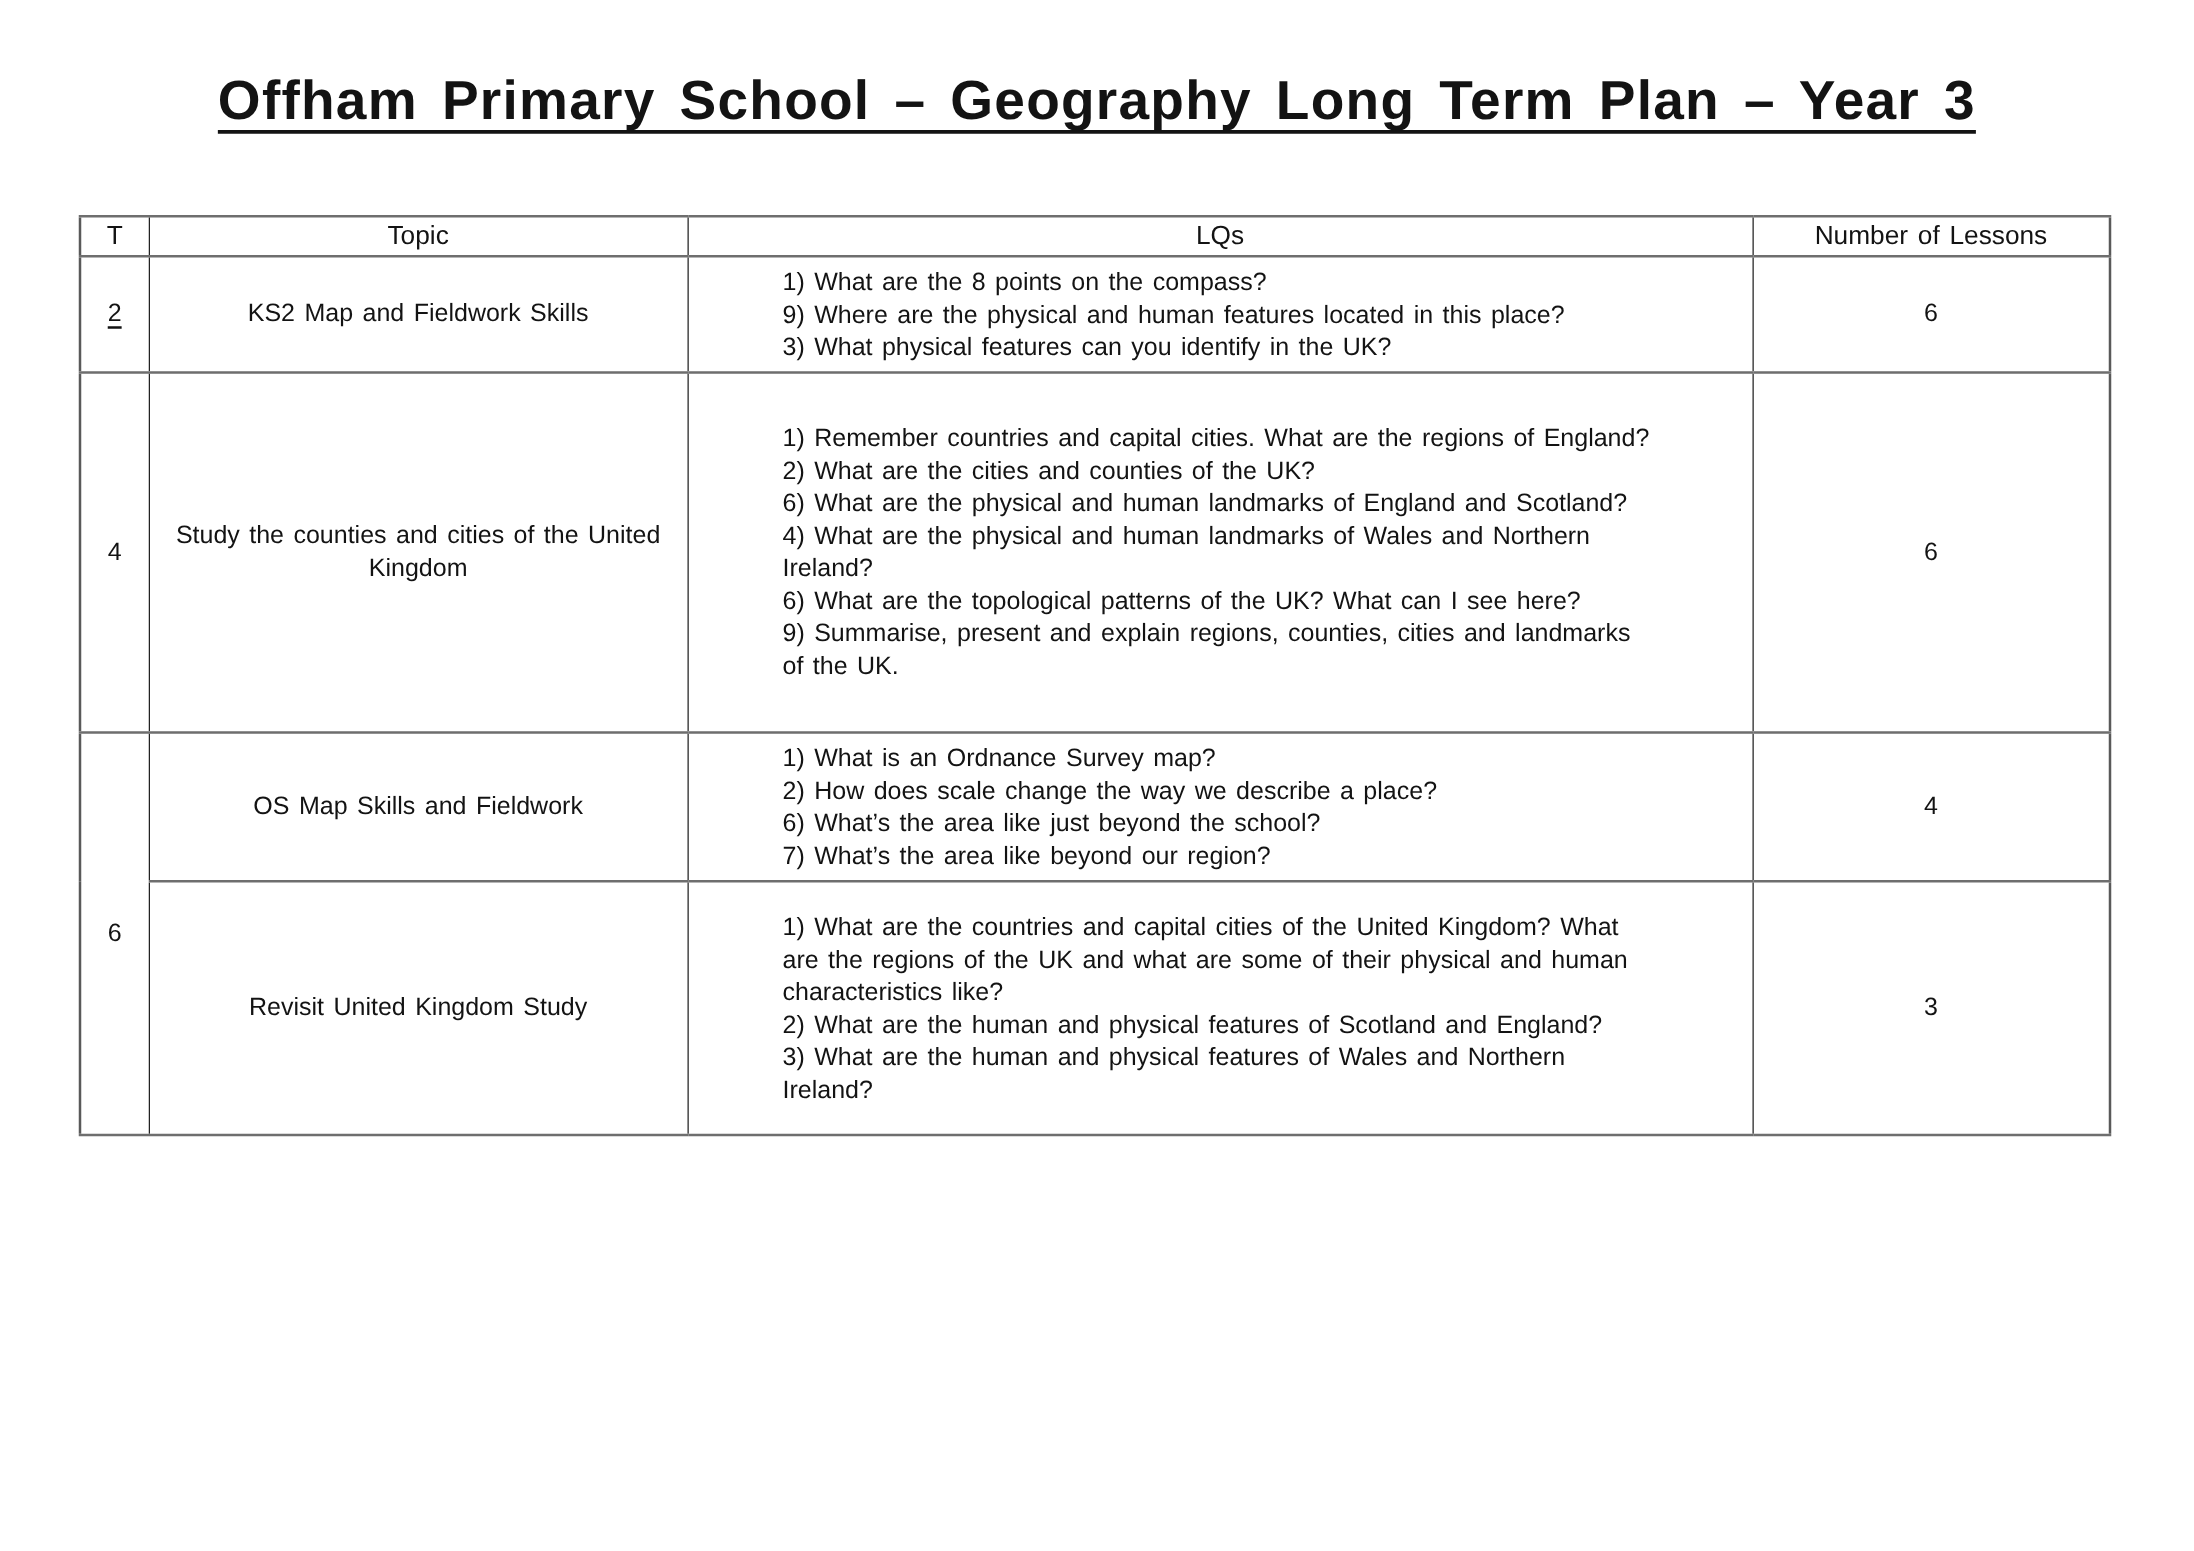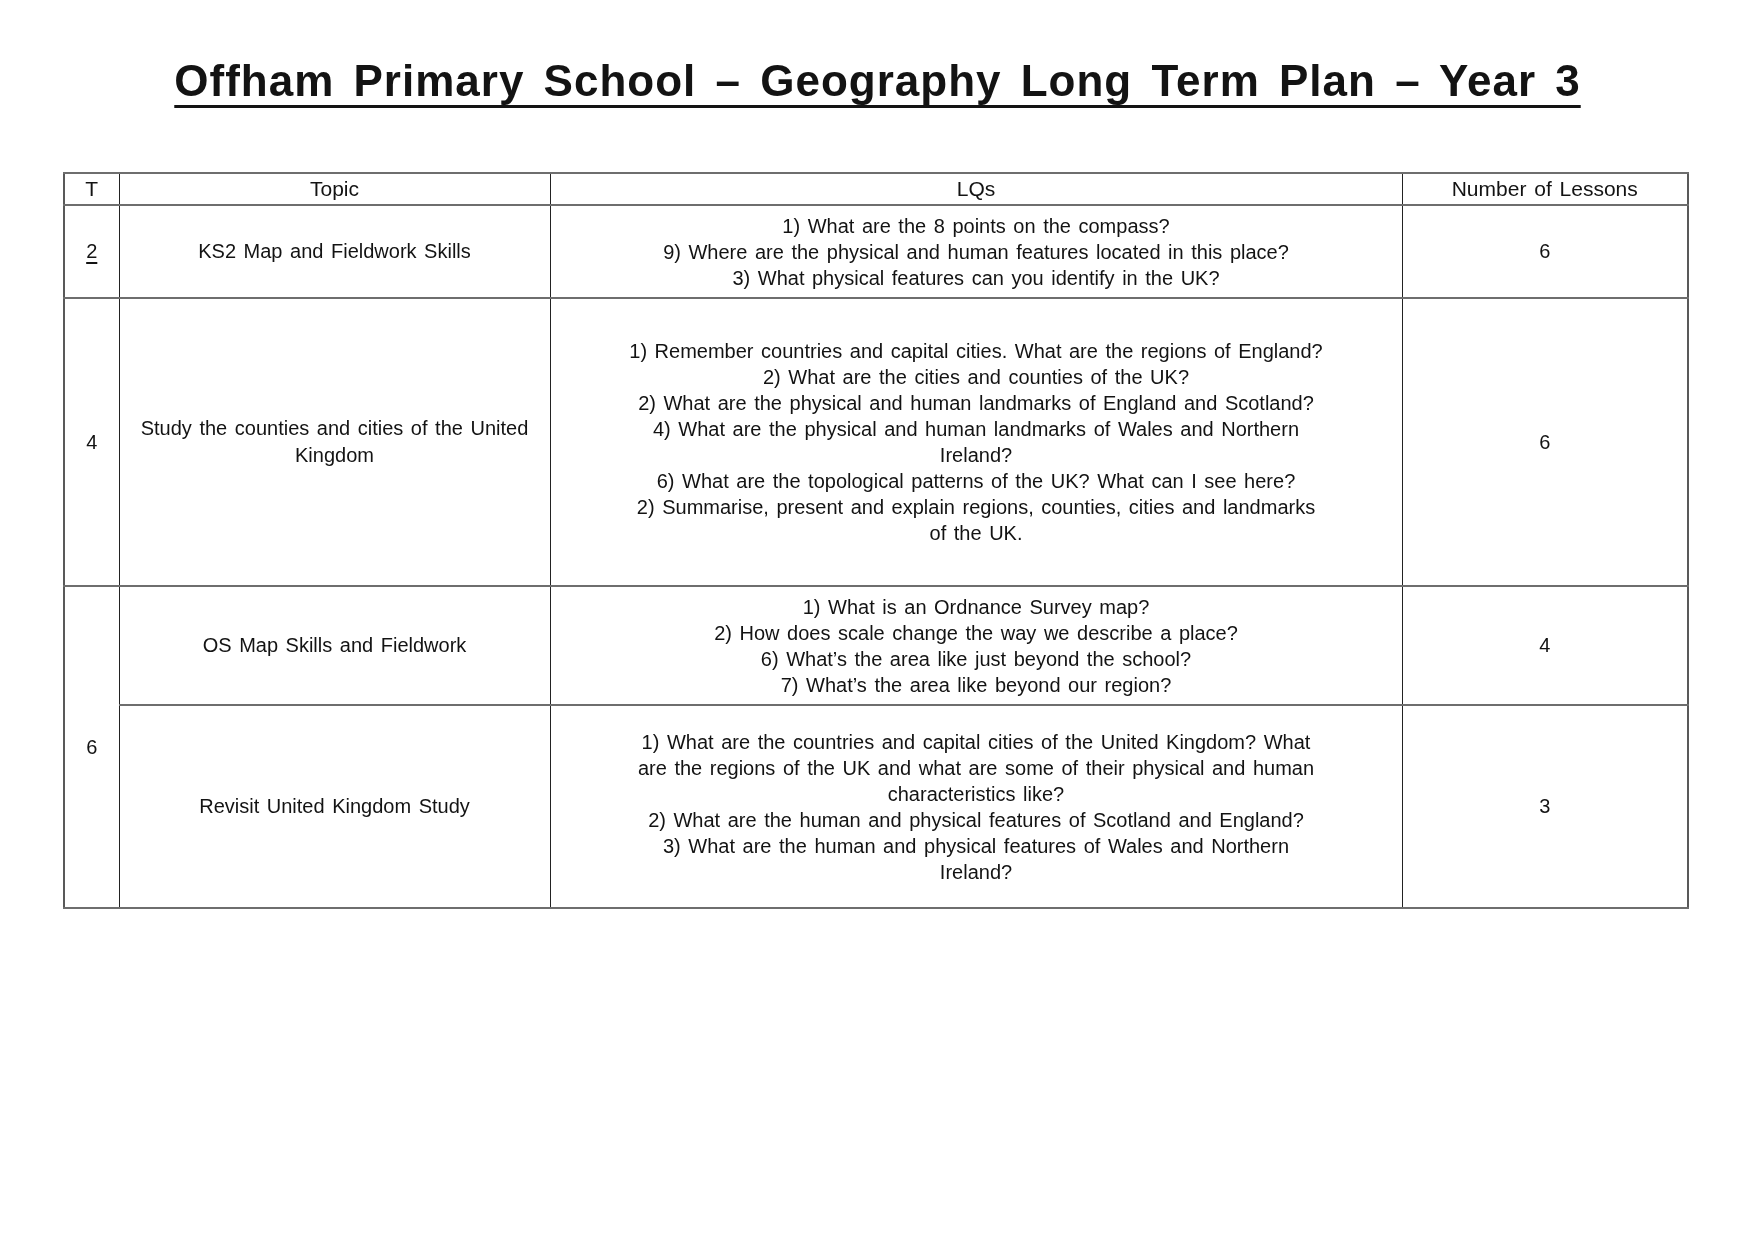--- a/index.html
+++ b/index.html
@@ -66,21 +66,21 @@
   tbody tr:nth-child(3) { height: 119px; }
   tbody tr:nth-child(4) { height: 203px; }
 
   td.t-cell { font-size: 22px; }
   td.t-cell .u { text-decoration: underline; text-underline-offset: 4px; text-decoration-thickness: 1.5px; }
   td.topic-cell { font-size: 20px; padding: 3px 14px; }
   td.lqs-cell { font-size: 19px; padding: 4px 12px; }
   td.lqs-cell .lq-line {
     max-width: 700px;
     margin: 0 auto;
-    text-align: center;
+    text-align: left;
     line-height: 26px;
   }
   td.lessons-cell { font-size: 20px; }
 </style>
 </head>
 <body>
 
 <div class="doc-title">Offham Primary School – Geography Long Term Plan – Year 3</div>
 
 <table class="plan">
@@ -108,24 +108,24 @@
           <div class="lq-line">3) What physical features can you identify in the UK?</div>
         </td>
         <td class="lessons-cell">6</td>
       </tr>
       <tr>
         <td class="t-cell"><span>4</span></td>
         <td class="topic-cell">Study the counties and cities of the United Kingdom</td>
         <td class="lqs-cell">
           <div class="lq-line">1)  Remember countries and capital cities. What are the regions of England?</div>
           <div class="lq-line">2) What are the cities and counties of the UK?</div>
-          <div class="lq-line">2) What are the physical and human landmarks of England and Scotland?</div>
+          <div class="lq-line">6) What are the physical and human landmarks of England and Scotland?</div>
           <div class="lq-line">4) What are the physical and human landmarks of Wales and Northern Ireland?</div>
           <div class="lq-line">6) What are the topological patterns of the UK? What can I see here?</div>
-          <div class="lq-line">2) Summarise, present and explain regions, counties, cities and landmarks of the UK.</div>
+          <div class="lq-line">9) Summarise, present and explain regions, counties, cities and landmarks of the UK.</div>
         </td>
         <td class="lessons-cell">6</td>
       </tr>
       <tr>
         <td class="t-cell" rowspan="2"><span>6</span></td>
         <td class="topic-cell">OS Map Skills and Fieldwork</td>
         <td class="lqs-cell">
           <div class="lq-line">1)  What is an Ordnance Survey map?</div>
           <div class="lq-line">2) How does scale change the way we describe a place?</div>
           <div class="lq-line">6) What’s the area like just beyond the school?</div>

